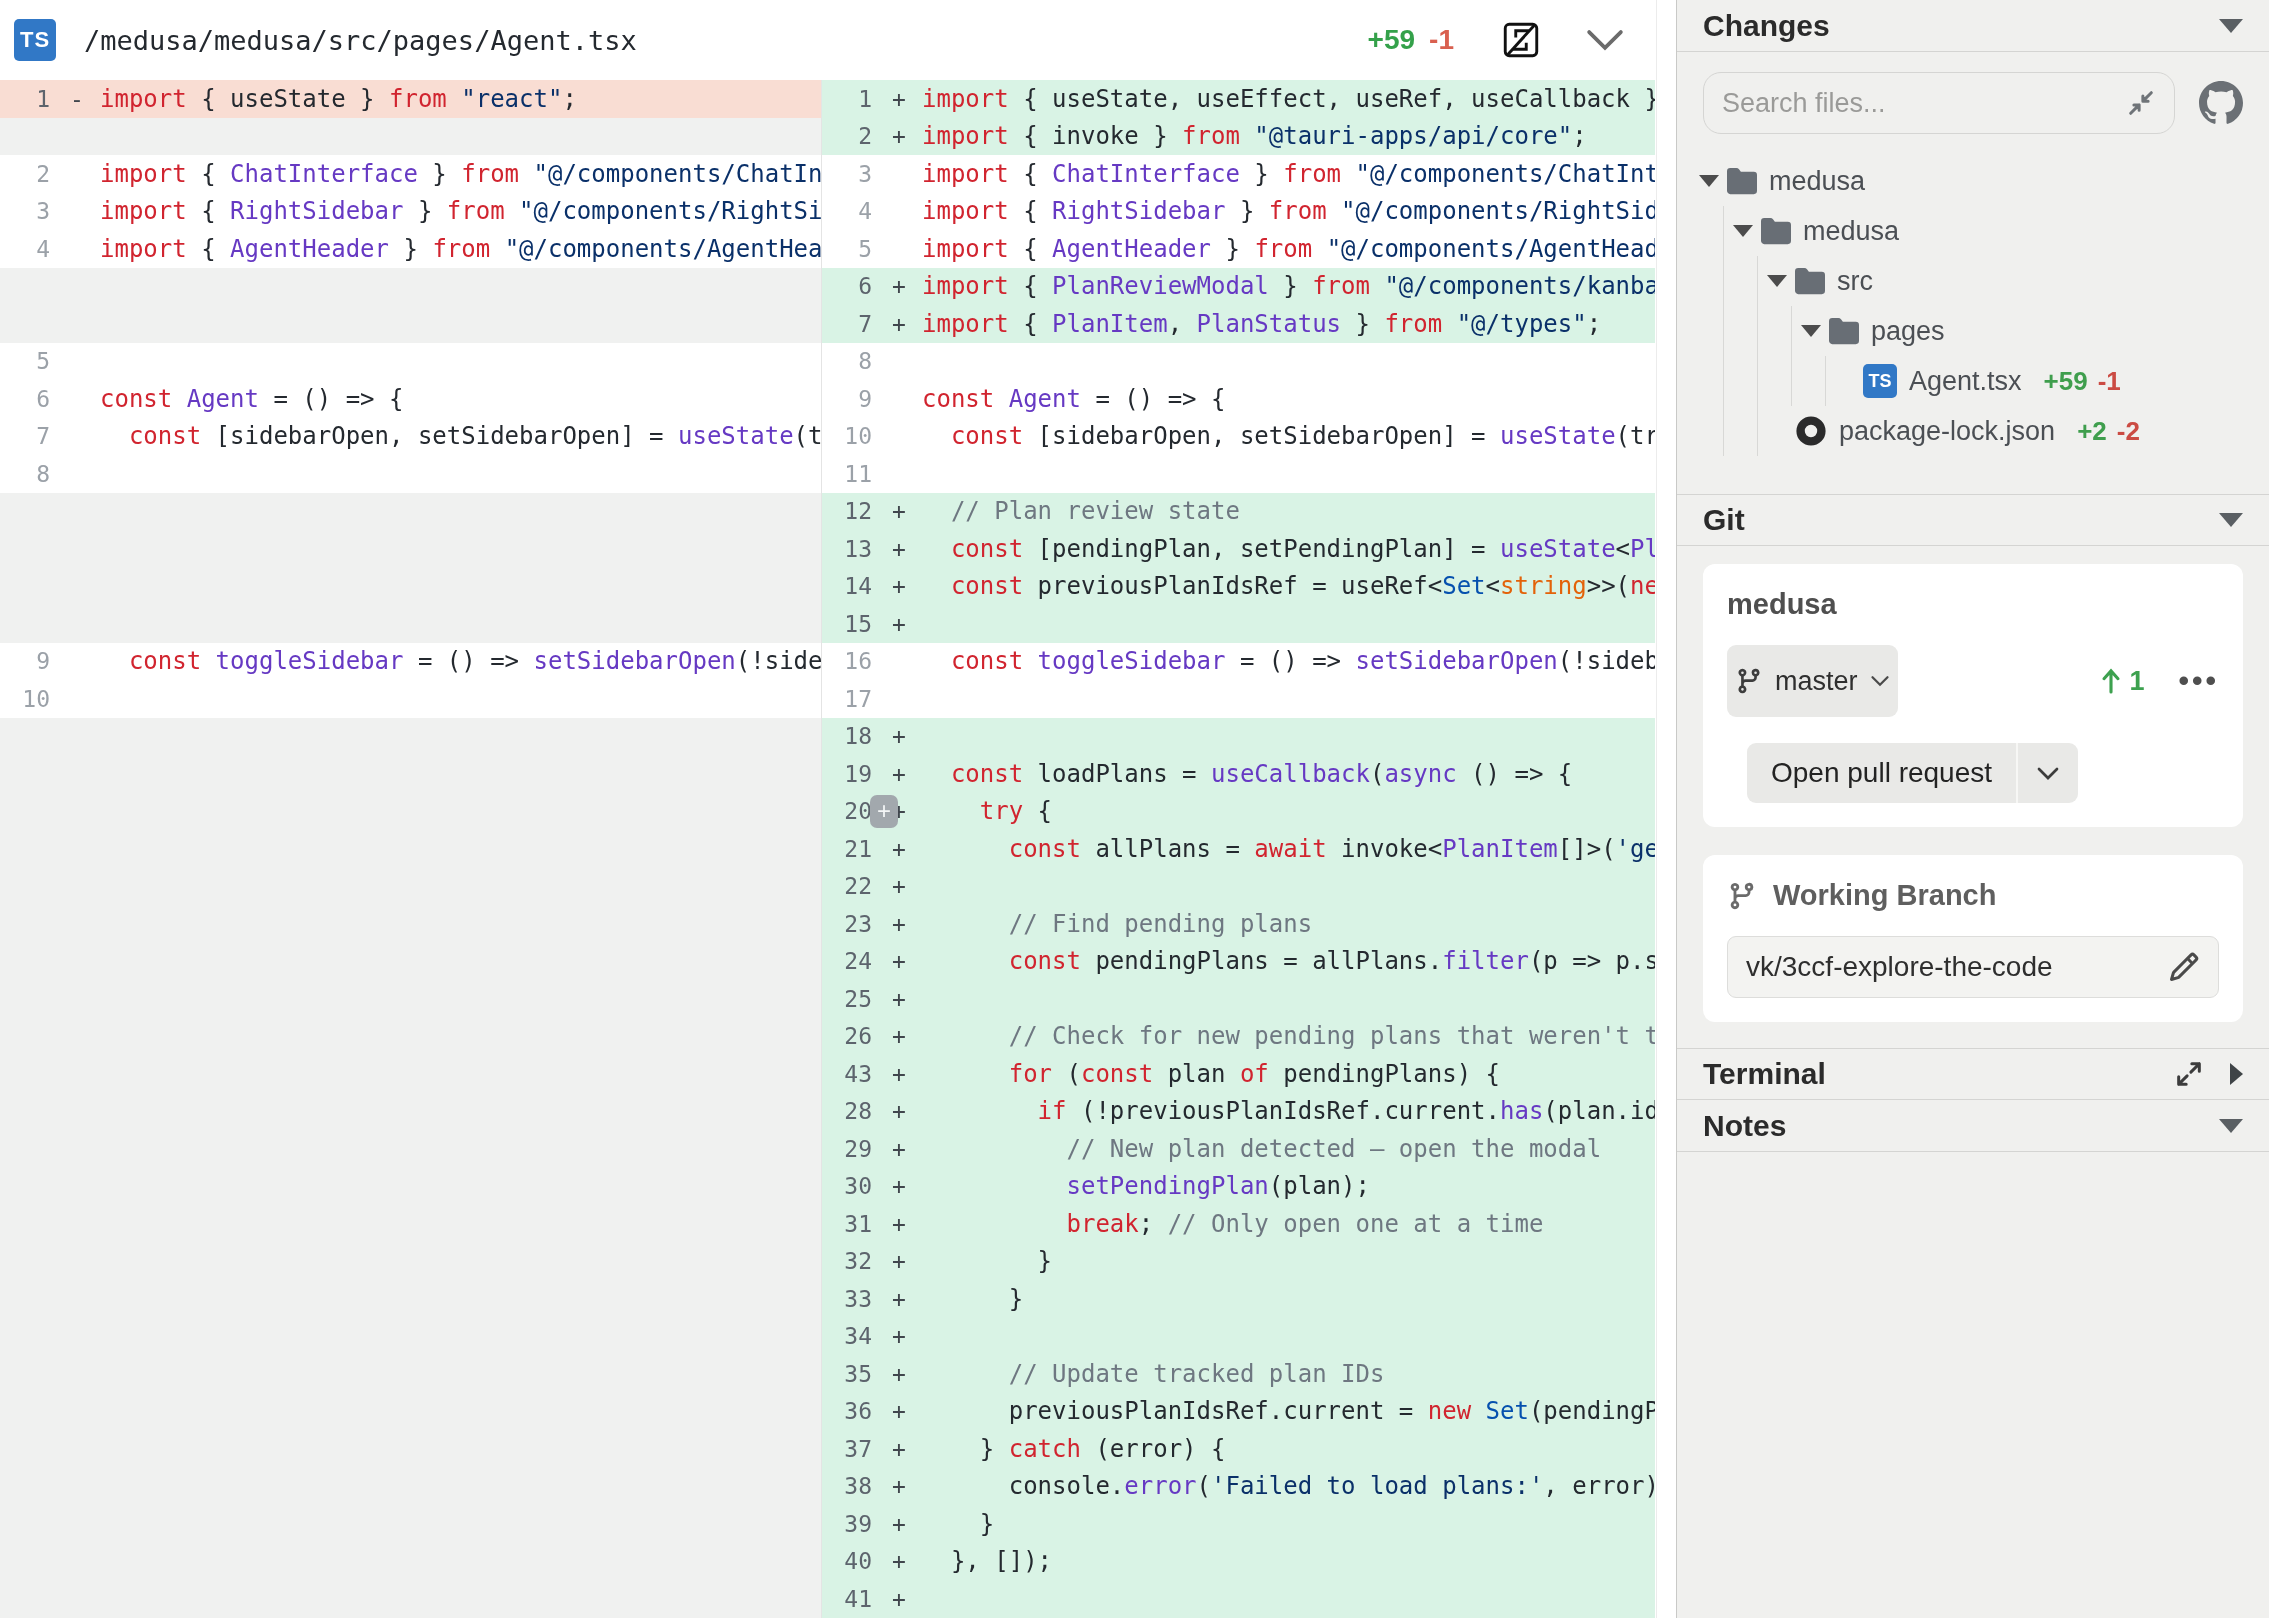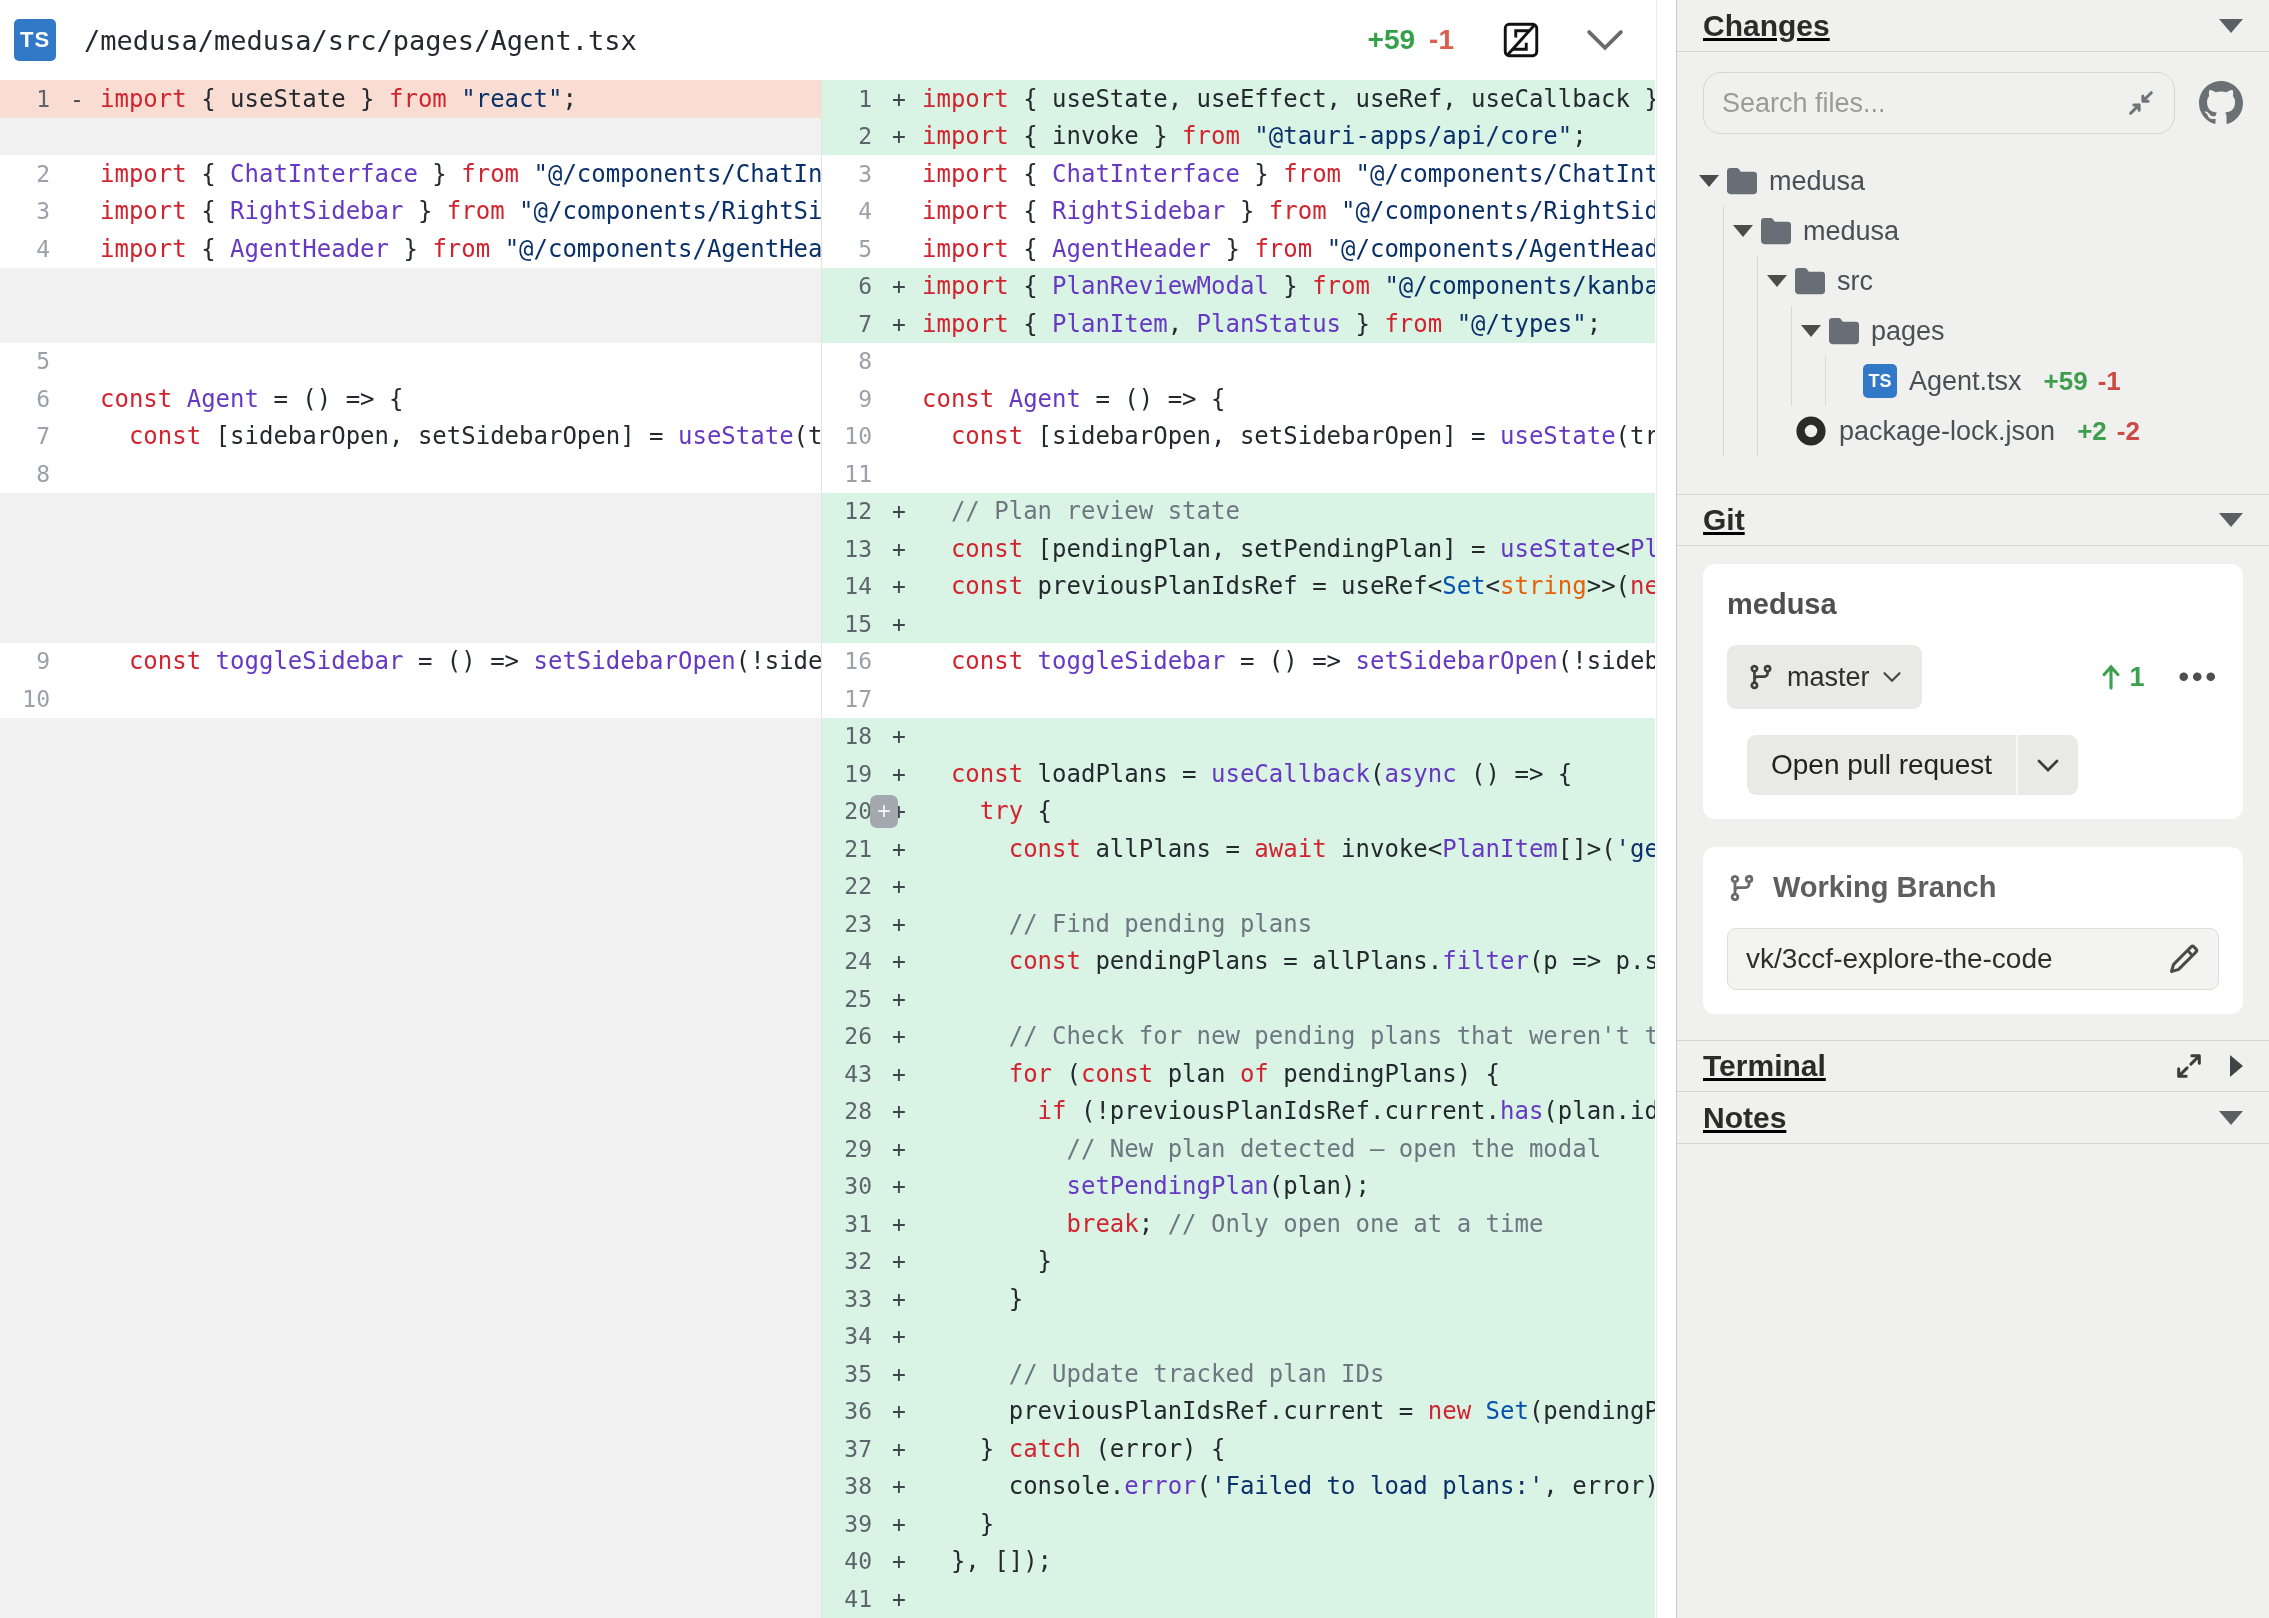--- a/index.html
+++ b/index.html
@@ -35,21 +35,21 @@
   .tk-c { color:#6e7781; } .tk-t { color:#24292f; } .tk-b { color:#0550ae; } .tk-o { color:#e36209; }
   .plusbadge { position:absolute; left:48px; top:2px; width:28px; height:33px; background:#a2a8ad;
                border-radius:7px; color:#f4f6f7; font-size:24px; display:flex; align-items:center;
                justify-content:center; font-family:"Liberation Sans", sans-serif; cursor:pointer; }
 
   
   .gutter { width:20px; background:#fff; border-left:1px solid #ececec; flex:0 0 auto; }
 
   
   .sidebar { flex:1; background:#f0f0ee; border-left:1px solid #c9c9c7; display:flex; flex-direction:column; overflow:hidden; }
-  .sec-head { height:52px; flex:0 0 auto; display:flex; align-items:center; padding:0 26px; border-bottom:1px solid #d4d4d2;text-decoration:underline; }
+  .sec-head { height:52px; flex:0 0 auto; display:flex; align-items:center; padding:0 26px; border-bottom:1px solid #d4d4d2; }
   .sec-head.bt { border-top:1px solid #d4d4d2; }
   .sec-title { font-size:30px; font-weight:700; color:#2b2b2b; }
   .tri-down { margin-left:auto; width:0; height:0; border-left:12px solid transparent; border-right:12px solid transparent;
               border-top:14px solid #5a5f63; cursor:pointer; }
   .tri-right { width:0; height:0; border-top:11px solid transparent; border-bottom:11px solid transparent;
                border-left:13px solid #3f4447; cursor:pointer; }
 
   .changes-body { padding:20px 0 38px 0; }
   .search-row { display:flex; align-items:center; margin:0 26px; }
   .search-box { flex:1; height:62px; border:1px solid #d5d5d3; border-radius:18px; background:transparent;
@@ -72,22 +72,22 @@
              font-size:18px; display:flex; align-items:center; justify-content:center; margin-right:12px; flex:0 0 auto; }
   .tlabel { font-size:27px; color:#4b4f54; }
   .tadd { margin-left:22px; font-size:26px; font-weight:600; color:#3f9e4d; }
   .trem { margin-left:10px; font-size:26px; font-weight:600; color:#cb4b43; }
 
   .git-body { padding:18px 26px 26px 26px; }
   .card { background:#fff; border-radius:12px; padding:24px; }
   .card + .card { margin-top:28px; }
   .repo-name { font-size:29px; font-weight:600; color:#4f4f4f; }
   .branch-row { margin-top:24px; display:flex; align-items:center; }
-  .branch-pill { background:#e9e9e7; border-radius:9px; height:64px; display:flex; align-items:center;
-                 padding:0 20px; cursor:pointer; border:none; }
+  .branch-pill { background:#e9e9e7; border-radius:9px; height:72px; display:flex; align-items:center;
+                 padding:0 8px; cursor:pointer; border:none; }
   .branch-pill .blabel { font-size:27px; color:#2f2f2f; margin:0 12px; font-family:"Liberation Sans", sans-serif; }
   .ahead { margin-left:auto; color:#3da14f; font-size:27px; font-weight:600; display:flex; align-items:center; gap:6px; cursor:pointer; }
   .dots { margin-left:34px; color:#4f4f4f; font-size:30px; font-weight:700; letter-spacing:3px; cursor:pointer; line-height:0.4; }
   .pr-row { margin-top:26px; display:flex;padding-left:20px; }
   .pr-btn { background:#e9e9e7; border:none; border-radius:9px 0 0 9px; height:60px; padding:0 24px;
             font-size:28px; color:#232323; cursor:pointer; font-family:"Liberation Sans", sans-serif; }
   .pr-chev { background:#e9e9e7; border:none; border-left:2px solid #f7f7f5; border-radius:0 9px 9px 0;
              width:62px; height:60px; cursor:pointer; display:flex; align-items:center; justify-content:center; }
   .wb-title-row { display:flex; align-items:center; gap:16px; }
   .wb-title { font-size:29px; font-weight:600; color:#5f5f5f;text-align:center; }

